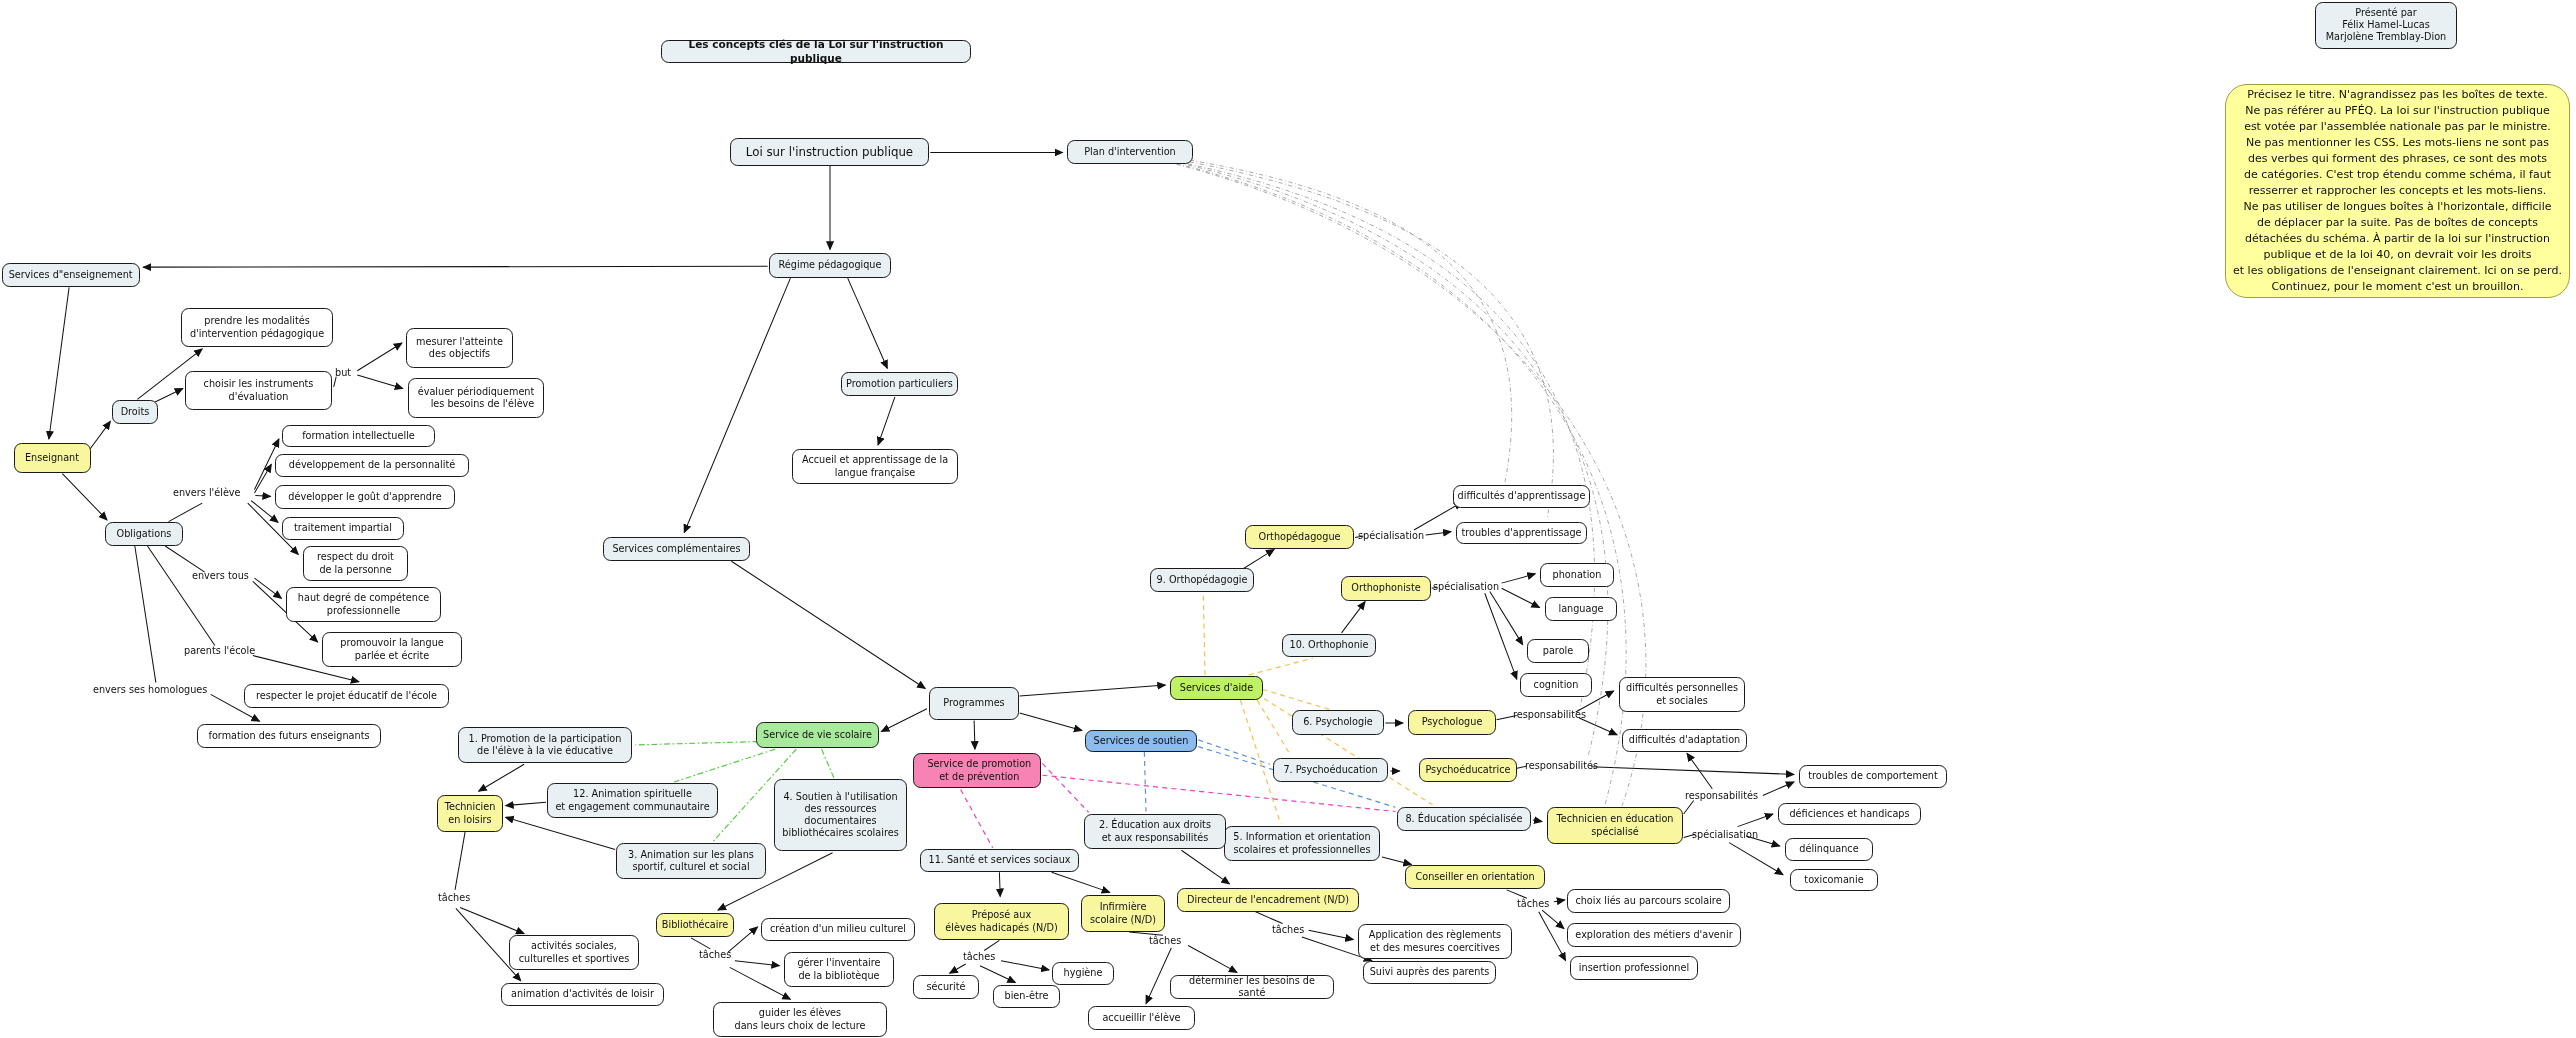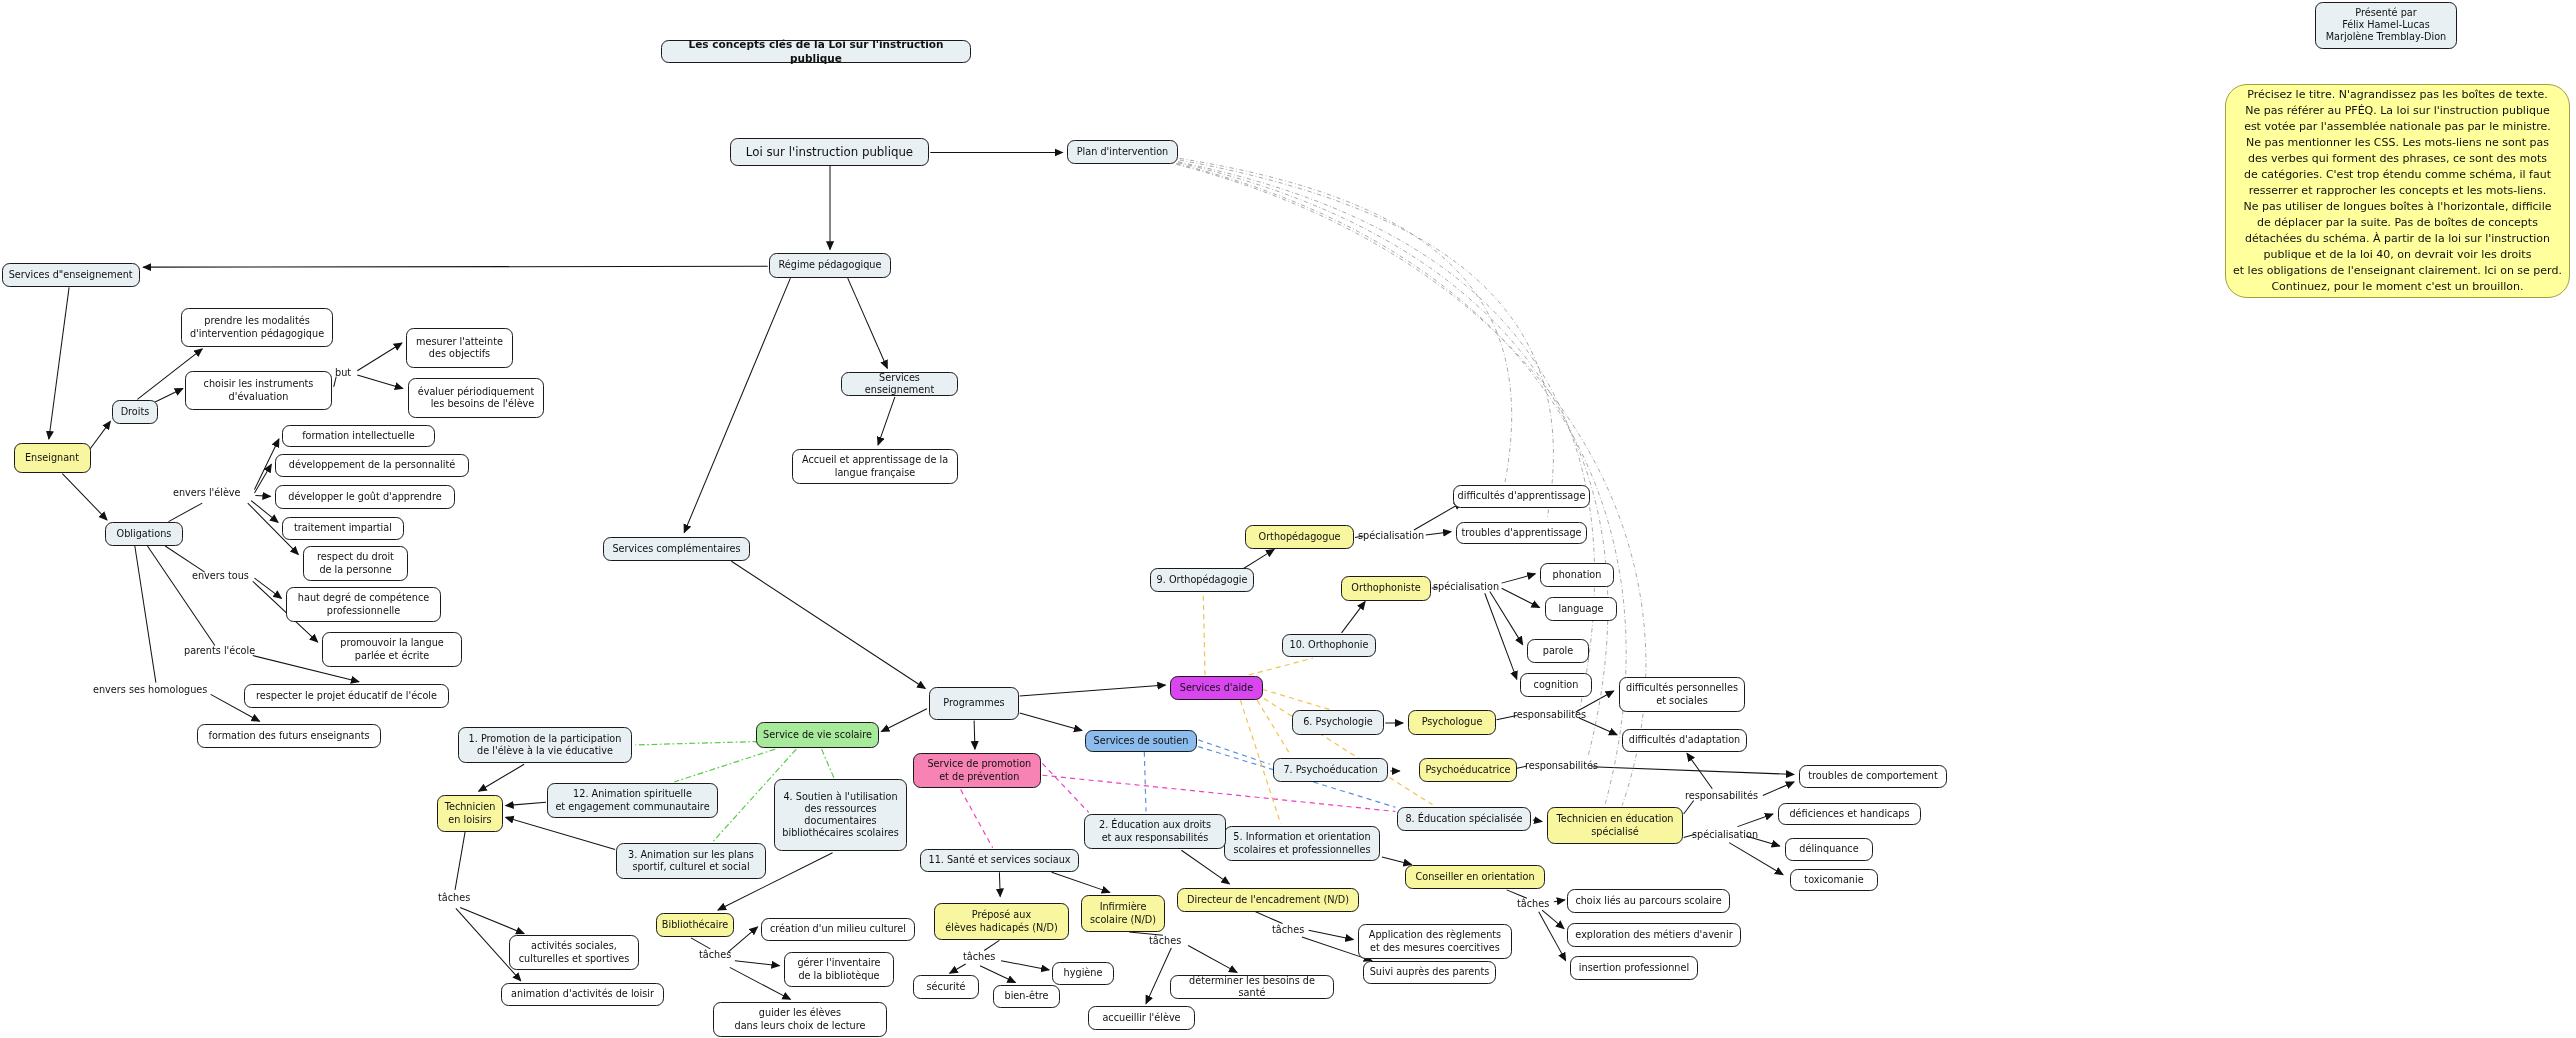--- a/index.html
+++ b/index.html
@@ -9,21 +9,21 @@
   .node{position:absolute;display:flex;align-items:center;justify-content:center;
         text-align:center;border:0.8px solid #1a1a1a;border-radius:7.6px;
         font:9.7px/1.25 "DejaVu Sans",sans-serif;color:#111;
         white-space:pre-line;box-sizing:border-box;padding:0.8px 3.4px;}
   .t-c{background:#e8f0f3;}
   .t-w{background:#ffffff;}
   .t-y{background:#f8f7a0;}
   .t-g{background:#a8ea9b;}
   .t-p{background:#f783b4;}
   .t-b{background:#8cbcee;}
-  .t-o{background:#d946ef;}
+  .t-o{background:#bef264;}
   .t-t{background:#e8f0f3;font-weight:bold;font-size:10.5px;}
   .t-n{background:#ffff9c;border-color:#a0a040;font-size:11px;line-height:16px;border-radius:22px;}
   .lbl{position:absolute;font:9.7px/1.2 "DejaVu Sans",sans-serif;color:#111;white-space:nowrap;}
   .e-a,.e-l{stroke:#111;stroke-width:1.2;fill:none;}
   .e-g{stroke:#55cc44;stroke-width:1.4;stroke-dasharray:7 3 2 3;fill:none;}
   .e-p{stroke:#ee3fc0;stroke-width:1.4;stroke-dasharray:6 5;fill:none;}
   .e-b{stroke:#5a8ede;stroke-width:1.4;stroke-dasharray:6 5;fill:none;}
   .e-y{stroke:#f2c14e;stroke-width:1.4;stroke-dasharray:6 5;fill:none;}
   .e-gc{stroke:#9a9a9a;stroke-width:1;stroke-dasharray:5 3 1 3;fill:none;}
 </style>
@@ -144,21 +144,21 @@
         <path d="M1400,190 C1730,250 1880,380 1836,615" class="e-gc"></path>
         <path d="M1398,192 C1780,270 1950,480 1875,840" class="e-gc"></path>
         <path d="M1398,193 C1800,285 1975,540 1885,896" class="e-gc"></path>
         <path d="M1396,194 C1820,300 2000,600 1905,954" class="e-gc"></path>
         <path d="M1396,195 C1840,310 2030,650 1925,956" class="e-gc"></path>
       </g>
   </svg>
   <div id="node-layer">
       <div class="node t-t" style="left: 661px; top: 40px; width: 310px; height: 23px;">Les concepts clés de la Loi sur l'instruction publique</div>
       <div class="node t-c" style="left: 730px; top: 138px; width: 199px; height: 28px; font-size: 11.8px;">Loi sur l'instruction publique</div>
-      <div class="node t-c" style="left: 1067px; top: 140px; width: 111px; height: 23.6px;">Plan d'intervention</div>
+      <div class="node t-c" style="left: 1067px; top: 140px; width: 126px; height: 23.6px;">Plan d'intervention</div>
       <div class="node t-c" style="left: 769px; top: 253px; width: 122px; height: 25px;">Régime pédagogique</div>
       <div class="node t-c" style="left: 1.7px; top: 263px; width: 138px; height: 23.6px;">Services d"enseignement</div>
       <div class="node t-w" style="left: 181px; top: 308px; width: 152px; height: 39px;">prendre les modalités
 d'intervention pédagogique</div>
       <div class="node t-w" style="left: 406px; top: 328px; width: 107px; height: 40px;">mesurer l'atteinte
 des objectifs</div>
       <div class="node t-w" style="left: 185px; top: 371px; width: 147px; height: 39px;">choisir les instruments
 d'évaluation</div>
       <div class="node t-w" style="left: 408px; top: 378px; width: 136px; height: 40px; text-align: right;">évaluer périodiquement
 les besoins de l'élève</div>
@@ -170,21 +170,21 @@
       <div class="node t-w" style="left: 282px; top: 517px; width: 122px; height: 23px;">traitement impartial</div>
       <div class="node t-c" style="left: 105px; top: 522px; width: 78px; height: 24.4px;">Obligations</div>
       <div class="node t-w" style="left: 303px; top: 546px; width: 105px; height: 35px;">respect du droit
 de la personne</div>
       <div class="node t-w" style="left: 286px; top: 587px; width: 155px; height: 35px;">haut degré de compétence
 professionnelle</div>
       <div class="node t-w" style="left: 322px; top: 632px; width: 140px; height: 35px;">promouvoir la langue
 parlée et écrite</div>
       <div class="node t-w" style="left: 244px; top: 684px; width: 205px; height: 23.6px;">respecter le projet éducatif de l'école</div>
       <div class="node t-w" style="left: 197px; top: 724px; width: 184px; height: 23.6px;">formation des futurs enseignants</div>
-      <div class="node t-c" style="left: 841px; top: 372px; width: 117px; height: 23.6px;">Services enseignement</div>
+      <div class="node t-c" style="left: 841px; top: 372px; width: 117px; height: 23.6px;">Promotion particuliers</div>
       <div class="node t-w" style="left: 792px; top: 449px; width: 166px; height: 35px;">Accueil et apprentissage de la
 langue française</div>
       <div class="node t-c" style="left: 603px; top: 537px; width: 147px; height: 23.6px;">Services complémentaires</div>
       <div class="node t-c" style="left: 929px; top: 687px; width: 90px; height: 33px;">Programmes</div>
       <div class="node t-g" style="left: 756px; top: 722px; width: 123px; height: 26px;">Service de vie scolaire</div>
       <div class="node t-p" style="left: 913px; top: 753px; width: 128px; height: 35px; padding-left: 8px;">Service de promotion
 et de prévention</div>
       <div class="node t-b" style="left: 1085px; top: 730px; width: 112px; height: 22px;">Services de soutien</div>
       <div class="node t-o" style="left: 1170px; top: 676px; width: 93px; height: 23.6px;">Services d'aide</div>
       <div class="node t-y" style="left: 1245px; top: 525px; width: 109px; height: 24.4px;">Orthopédagogue</div>

